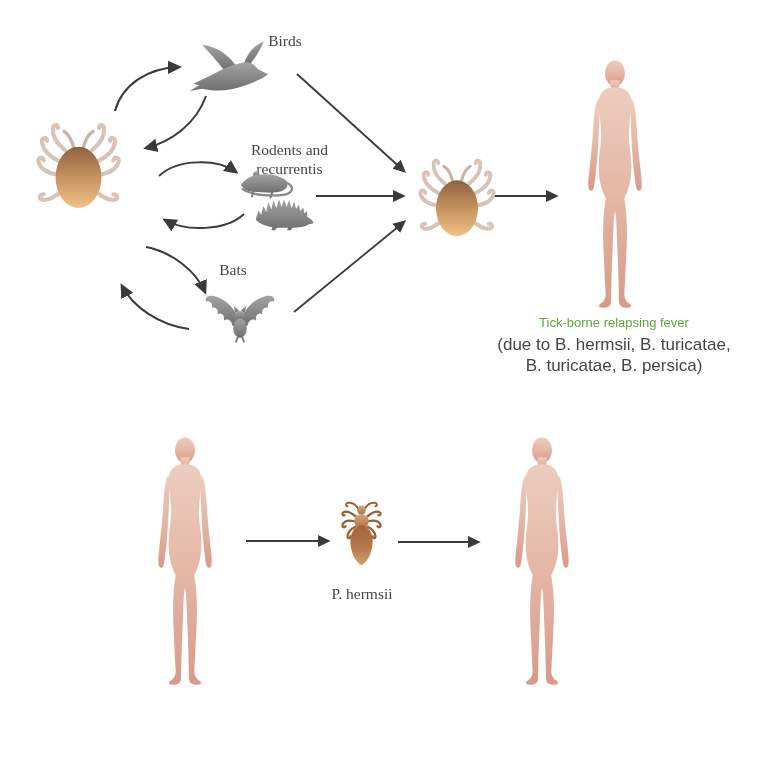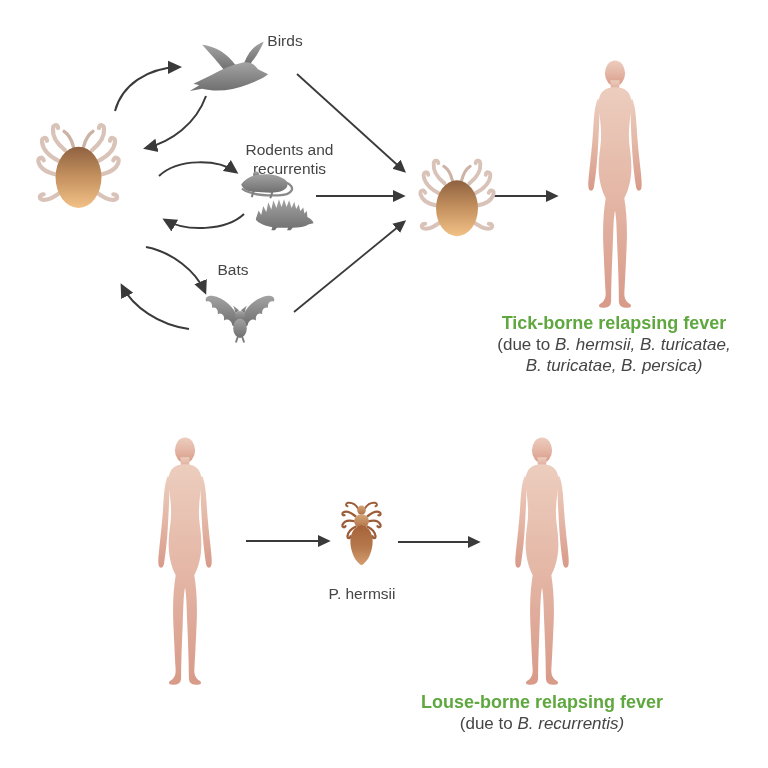--- a/index.html
+++ b/index.html
@@ -8,31 +8,31 @@
     --arrow:#3a3a3a;
   }
   html,body{margin:0;padding:0;background:#fff;}
   #stage{
     position:relative;width:768px;height:768px;background:#ffffff;
     font-family:"Liberation Sans","DejaVu Sans",sans-serif;overflow:hidden;
   }
   .abs{position:absolute;}
   .lbl{
     position:absolute;font-size:15.5px;line-height:19px;color:var(--text-dark);
-    text-align:center;white-space:nowrap;
+    text-align:center;white-space:nowrap;font-family:Liberation Serif, serif;
   }
   .lbl .ital{font-style:italic;}
   .disease{
     position:absolute;text-align:center;color:var(--text-dark);
   }
   .disease .title{
-    font-size:18px;font-weight:bold;color:var(--accent-green);line-height:22px;
+    font-size:13px;font-weight:normal;color:var(--accent-green);line-height:22px;
   }
   .disease .cause{font-size:17px;line-height:21px;}
-  .disease .sp{font-style:italic;}
+  .disease .sp{}
   #arrows{position:absolute;left:0;top:0;}
   #arrows .arrow{stroke:var(--arrow);stroke-width:1.8;fill:none;}
   #arrows .curve{stroke:var(--arrow);stroke-width:2;fill:none;}
   #ahead path{fill:var(--arrow);}
 </style>
 </head>
 <body>
 
 <div id="stage">
 
@@ -204,18 +204,14 @@
 
   <svg class="abs" style="left:339px;top:499px" width="45" height="73">
       <use href="#sym-louse"></use>
     </svg>
   <div class="lbl ital" style="left:307px;top:584px;width:110px">P. hermsii</div>
 
   <svg class="abs" style="left:503px;top:437px" width="78" height="250">
       <use href="#sym-human"></use>
     </svg>
 
-  <div class="disease" style="left:406px;top:691px;width:272px">
-    <div class="title">Louse-borne relapsing fever</div>
-    <div class="cause"><span>(due to </span><span class="sp">B. recurrentis)</span></div>
-  </div>
 
 </div>
 
 </body></html>

